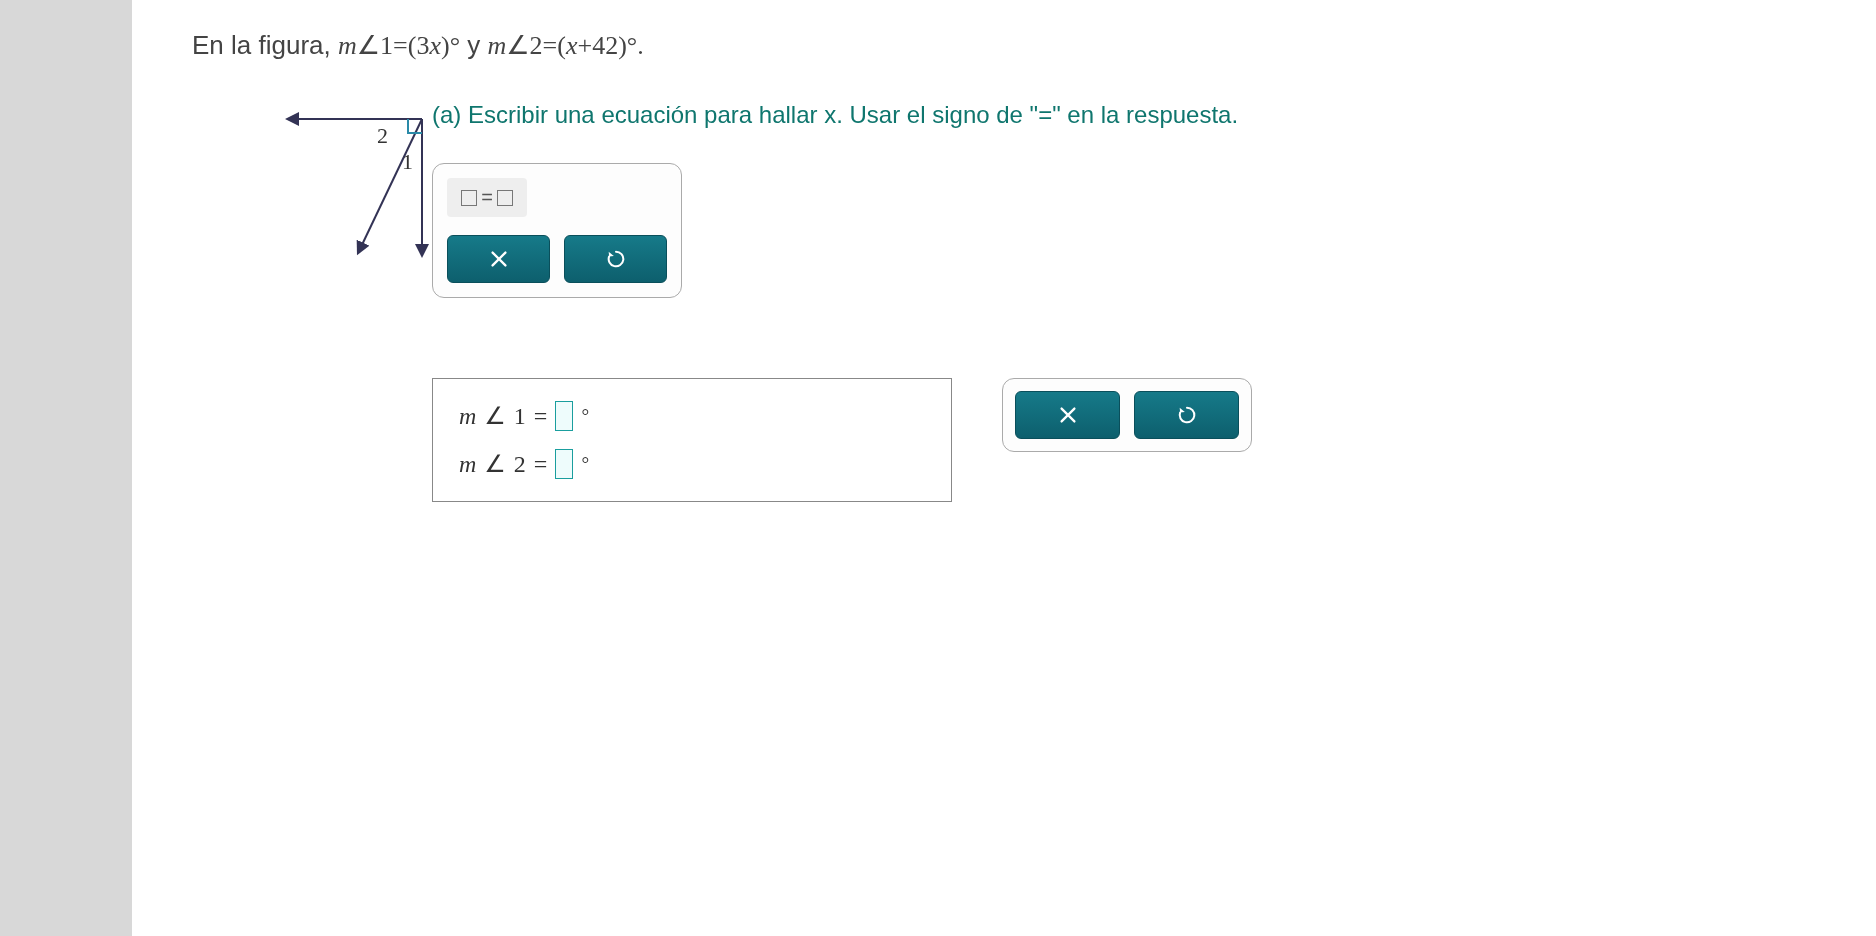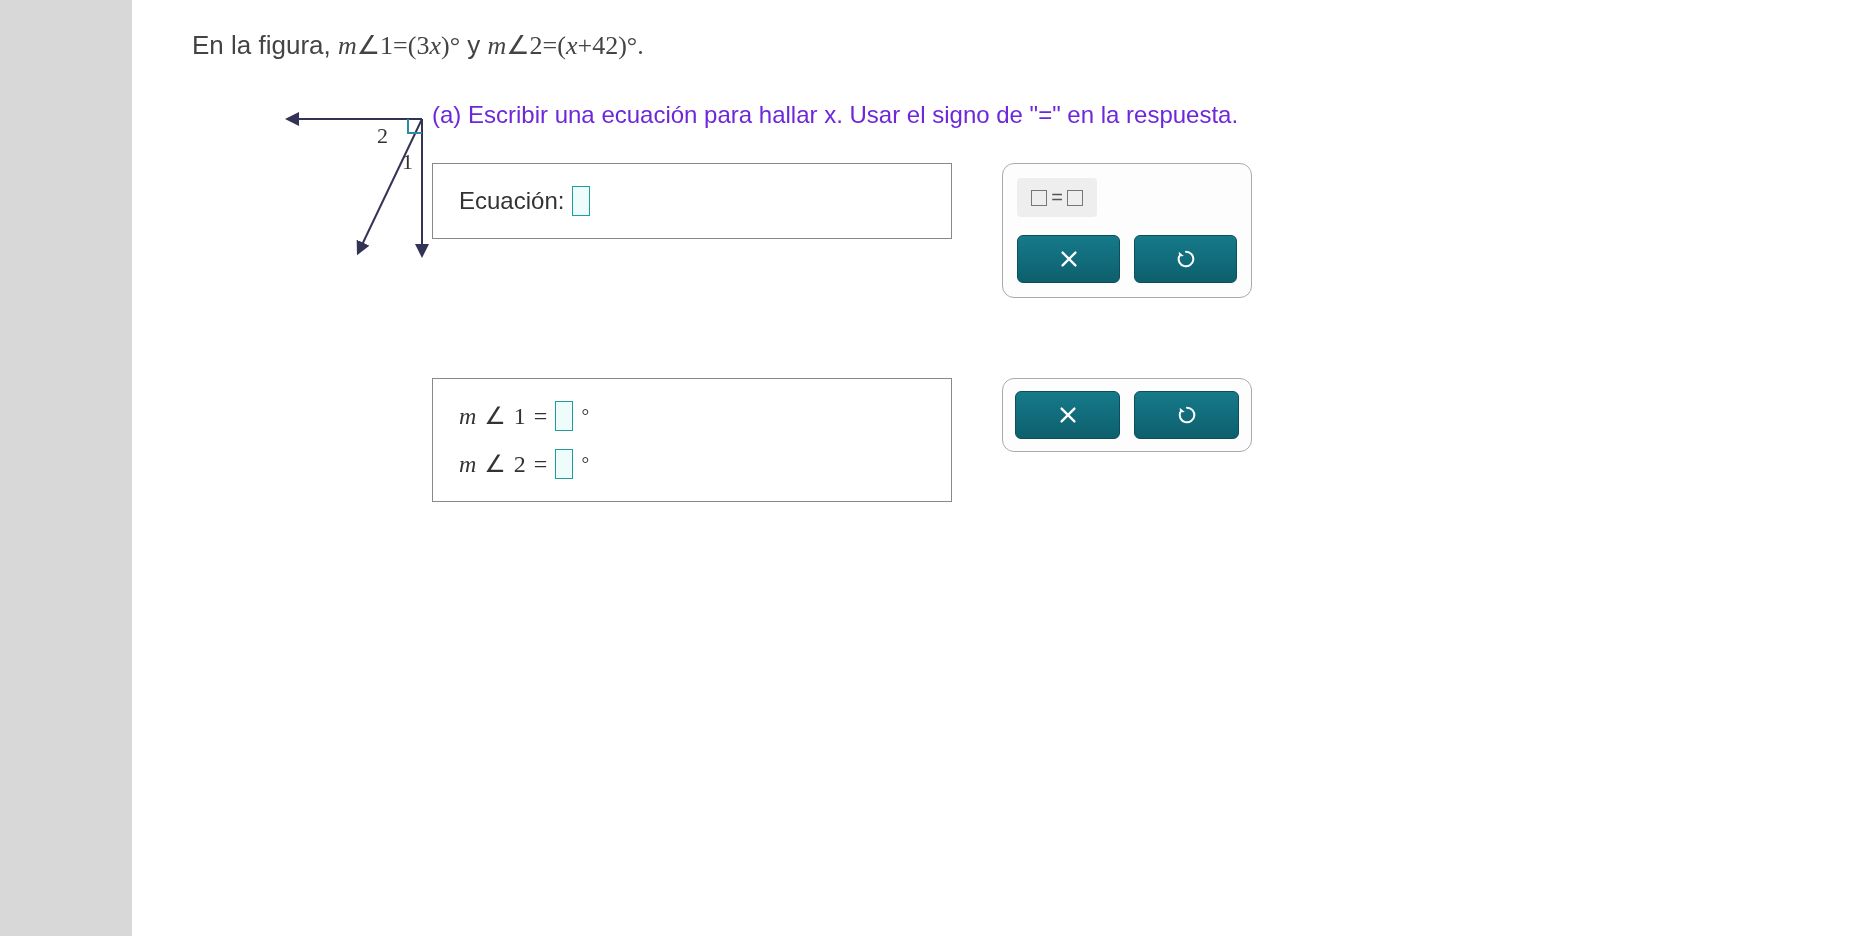--- a/index.html
+++ b/index.html
@@ -39,21 +39,21 @@
     width: 200px;
     flex-shrink: 0;
     padding-top: 0px;
     padding-left: 90px;
   }
   .right-col {
     flex: 1;
   }
   .part-label {
     font-size: 24px;
-    color: #6d28d9;
+    color: #0f766e;
     margin-bottom: 34px;
   }
   .answer-row {
     display: flex;
     align-items: flex-start;
     gap: 50px;
     margin-bottom: 80px;
   }
   .answer-box {
     border: 1px solid #888;
@@ -160,26 +160,20 @@
         <text x="95" y="42" font-family="Times New Roman, serif" font-size="22" fill="#333">2</text>
         <text x="120" y="68" font-family="Times New Roman, serif" font-size="22" fill="#333">1</text>
       </svg>
     </div>
 
     <div class="right-col">
 
       <div class="part-label">(a) Escribir una ecuación para hallar x. Usar el signo de "=" en la respuesta.</div>
 
       <div class="answer-row">
-        <div class="answer-box">
-          <div class="eq-line">
-            <span style="font-family: Arial, sans-serif;">Ecuación:</span>
-            <span class="input-slot"></span>
-          </div>
-        </div>
 
         <div class="tool-panel">
           <div class="eq-template">
             <span class="sq"></span>
             <span>=</span>
             <span class="sq"></span>
           </div>
           <div class="btn-row">
             <div class="tool-btn">
               <svg viewBox="0 0 24 24">

